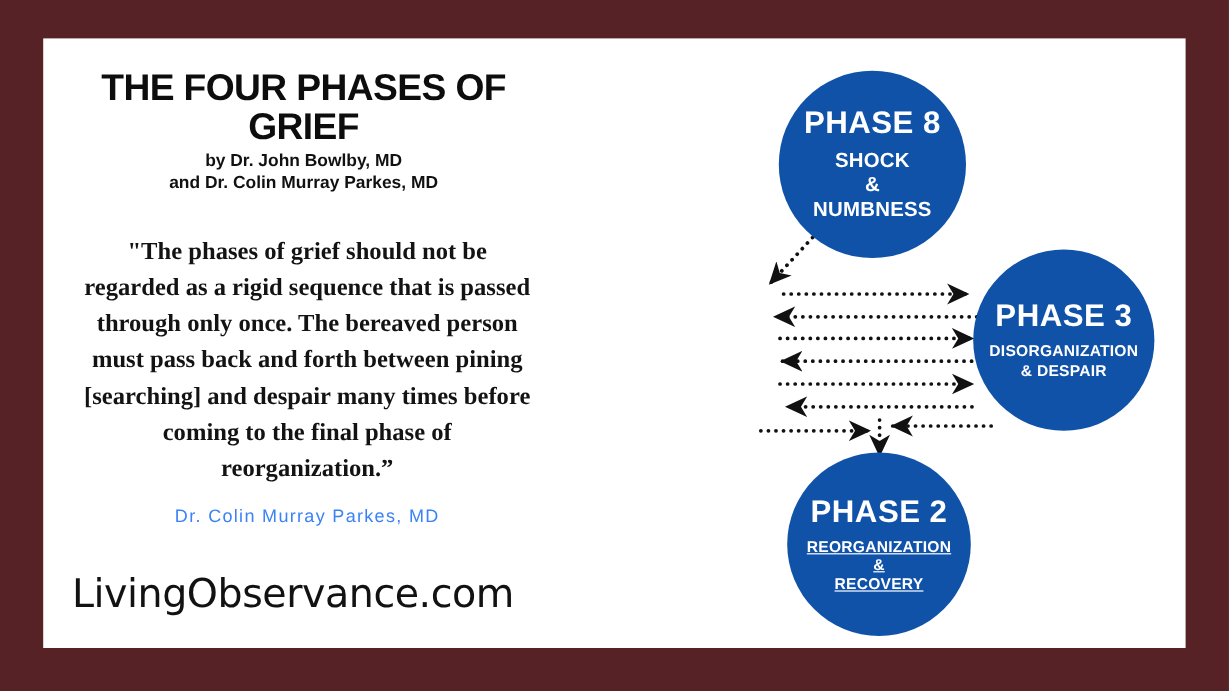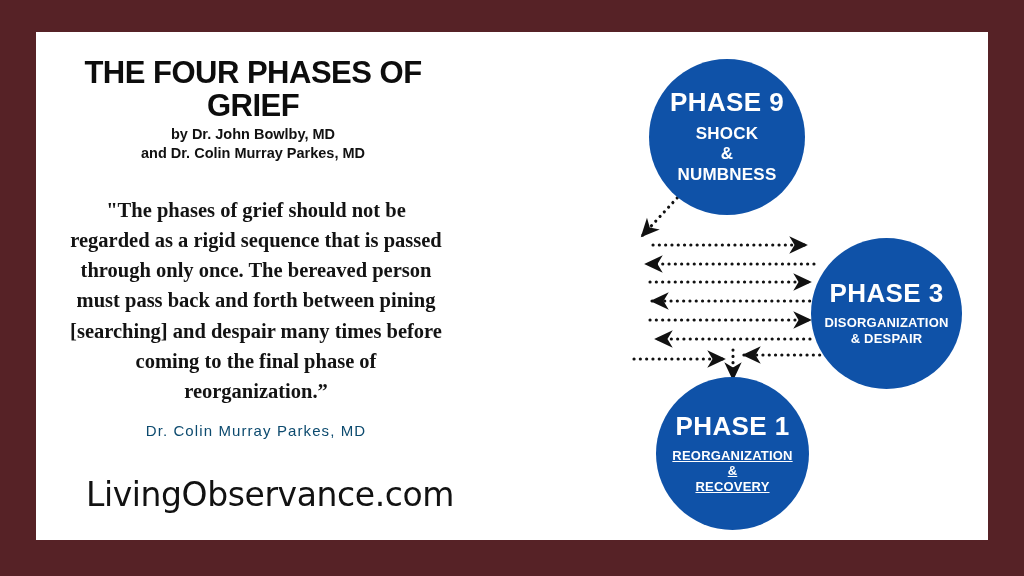--- a/index.html
+++ b/index.html
@@ -83,29 +83,29 @@
 
   #quote-attribution {
     position: absolute;
     left: 30px;
     top: 390px;
     width: 380px;
     text-align: center;
     font-family: "Liberation Sans", sans-serif;
     font-size: 15px;
     letter-spacing: 1.1px;
-    color: #0c4a6e;
+    color: #3b82f6;
   }
 
   #website {
     position: absolute;
     left: 24px;
     top: 443px;
     width: 420px;
-    text-align: center;
+    text-align: left;
     font-family: "DejaVu Sans", sans-serif;
     font-size: 33px;
     font-weight: 400;
     color: #121212;
     letter-spacing: -0.4px;
   }
 
   
   #diagram {
     position: absolute;
@@ -153,21 +153,21 @@
     height: 156px;
   }
   #circle-phase-2 {
     left: 30px;   
     top: 190px;
     width: 148px;
     height: 148px;
   }
   #circle-phase-3 {
     left: 345px;  
-    top: 206px;
+    top: 176px;
     width: 151px;
     height: 151px;
   }
   #circle-phase-4 {
     left: 190px;  
     top: 345px;
     width: 153px;
     height: 153px;
   }
   #circle-phase-3 .phase-sub { font-size: 13px; }
@@ -226,35 +226,35 @@
 
         <line x1="344" y1="307" x2="190" y2="307" stroke="#111111" stroke-width="3.1" stroke-linecap="round" stroke-dasharray="0.1 6.2" marker-end="url(#arw-r)"></line>
 
         <line x1="168" y1="327" x2="258" y2="327" stroke="#111111" stroke-width="3.1" stroke-linecap="round" stroke-dasharray="0.1 6.2" marker-end="url(#arw-r)"></line>
         <line x1="360" y1="323" x2="278" y2="323" stroke="#111111" stroke-width="3.1" stroke-linecap="round" stroke-dasharray="0.1 6.2" marker-end="url(#arw-r)"></line>
 
         <line x1="267" y1="318" x2="267" y2="347" stroke="#111111" stroke-width="3.1" stroke-linecap="round" stroke-dasharray="0.1 6.2" marker-end="url(#arw-r)"></line>
       </svg>
 
       <div class="phase-circle" id="circle-phase-1">
-        <div class="phase-heading">PHASE 9</div>
+        <div class="phase-heading">PHASE 8</div>
         <div class="phase-sub" style="white-space: pre-line;">SHOCK
 &amp;
 NUMBNESS</div>
       </div>
 
 
       <div class="phase-circle" id="circle-phase-3">
         <div class="phase-heading">PHASE 3</div>
         <div class="phase-sub" style="white-space: pre-line;">DISORGANIZATION
 &amp; DESPAIR</div>
       </div>
 
       <div class="phase-circle" id="circle-phase-4">
-        <div class="phase-heading">PHASE 1</div>
+        <div class="phase-heading">PHASE 2</div>
         <div class="phase-sub" style="white-space: pre-line; text-decoration: underline;">REORGANIZATION
 &amp;
 RECOVERY</div>
       </div>
 
     </div>
   </div>
 </div>
 
 </body></html>

